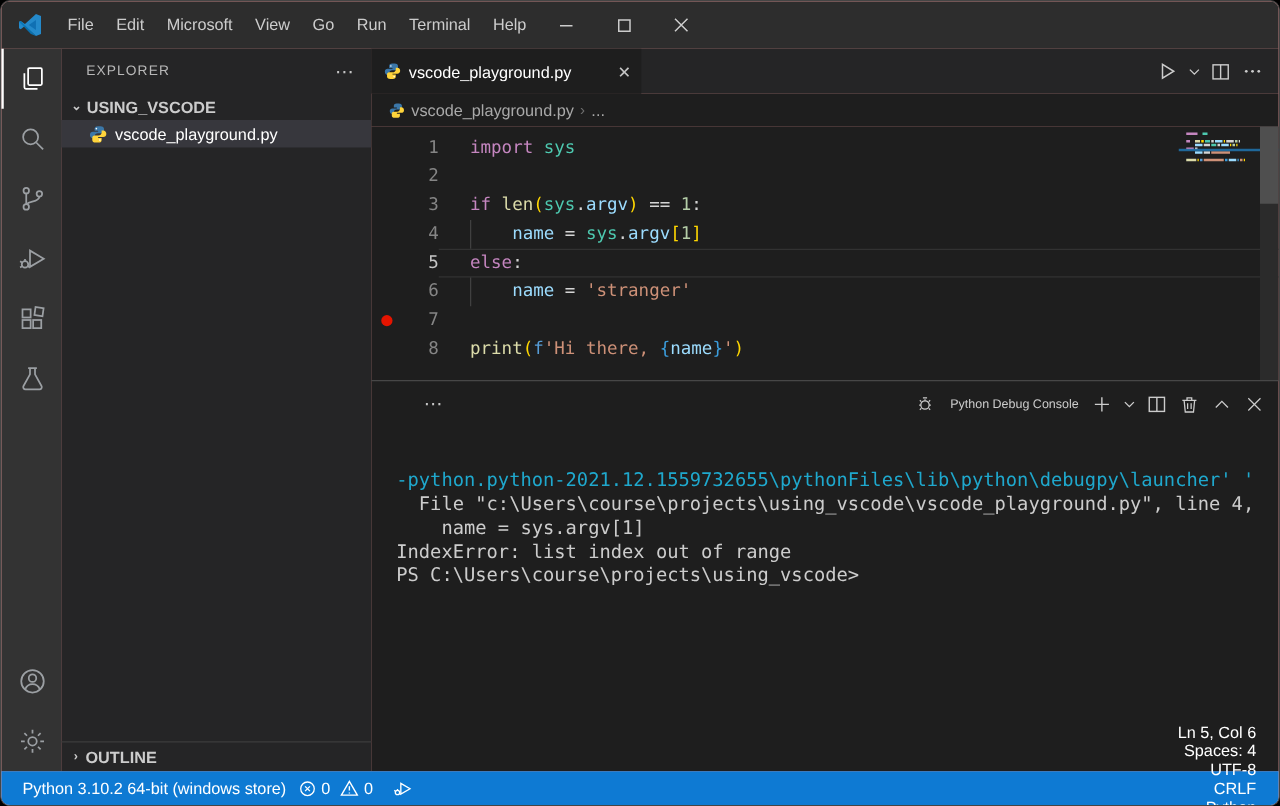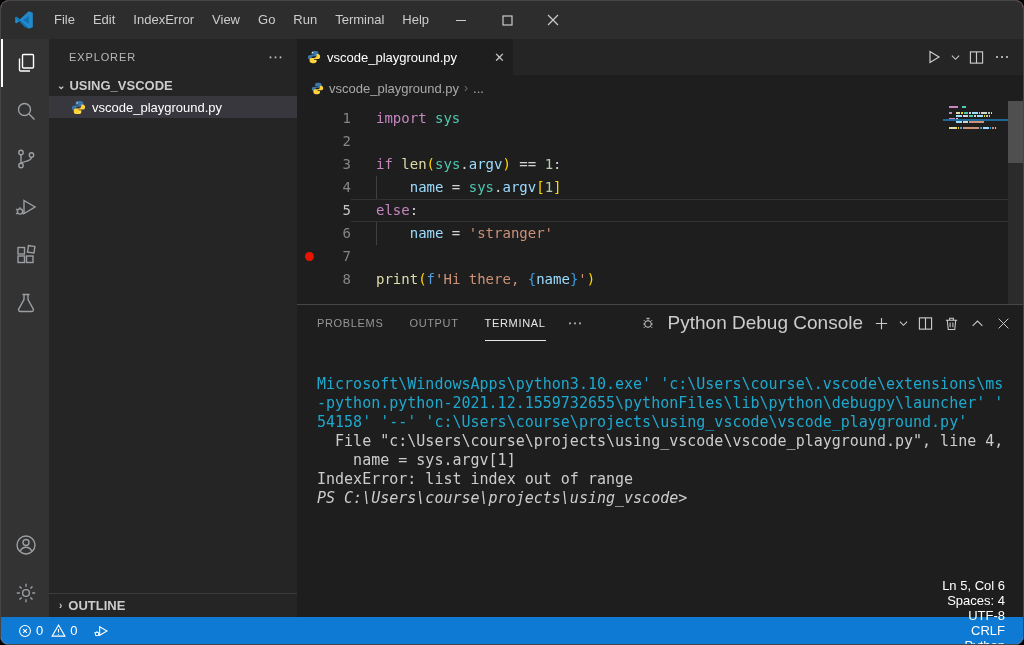--- a/index.html
+++ b/index.html
@@ -72,21 +72,21 @@
 
   
   .panel { height:313px; flex:0 0 313px; background:#1e1e1e; border-top:1px solid #474747; display:flex; flex-direction:column; }
   .panel-header { height:36px; display:flex; align-items:center; padding:0 10px 0 20px; flex:0 0 36px; }
   .panel-tabs { display:flex; gap:26px; align-items:center; }
   .panel-tab { font-size:11px; letter-spacing:.06em; color:#969696; line-height:34px; border-bottom:1px solid transparent; }
   .panel-tab.active { color:#e7e7e7; border-bottom:1px solid #e7e7e7; }
   .panel-more { color:#c5c5c5; margin-left:22px; font-size:15px; letter-spacing:2px; }
   .panel-fill { flex:1; }
   .panel-right { display:flex; align-items:center; gap:6px; color:#cccccc; }
-  .pr-label { font-size:19px; color:#cccccc; margin:0 2px 0 4px; }
+  .pr-label { font-size:10px; color:#cccccc; margin:0 2px 0 4px; }
   .pr-icon { display:flex; align-items:center; justify-content:center; width:20px; height:20px; }
   .pr-icon.narrow { width:12px; }
 
   .terminal { flex:1; padding:34px 0 0 20px; font-family:"DejaVu Sans Mono", monospace; font-size:15px; overflow:hidden; }
   .term-line { height:19px; line-height:19px; white-space:pre; }
 
   
   .statusbar { height:27px; flex:0 0 27px; background:#0e7ad3; color:#ffffff; display:flex; align-items:center;
     font-size:13px; padding:0 10px 0 12px; }
   .sb-item { display:flex; align-items:center; gap:4px; padding:0 5px; height:100%; }
@@ -101,21 +101,21 @@
 
   <div class="titlebar">
     <svg class="vscode-logo" viewBox="0 0 24 24">
       <path fill="#2489ca" d="M17.2 2.4 7.6 11.2 3.9 8.4 2.4 9.1v5.8l1.5.7 3.7-2.8 9.6 8.8 4.4-1.8V4.2z"></path>
       <path fill="#1070b3" d="M17.2 7.7v8.6L11 12z"></path>
       <path fill="#0877b9" d="m2.4 9.1 1.5-.7 13.3 13.2-4.4-1.8z" opacity=".9"></path>
     </svg>
     <div class="menus">
       <span class="menu-item">File</span>
       <span class="menu-item">Edit</span>
-      <span class="menu-item">IndexError</span>
+      <span class="menu-item">Microsoft</span>
       <span class="menu-item">View</span>
       <span class="menu-item">Go</span>
       <span class="menu-item">Run</span>
       <span class="menu-item">Terminal</span>
       <span class="menu-item">Help</span>
     </div>
     <div class="win-controls">
       <div class="win-btn">
         <svg width="12" height="12" viewBox="0 0 12 12">
             <line x1="1" y1="6.5" x2="11" y2="6.5" stroke="currentColor" stroke-width="1.2"></line>
@@ -368,25 +368,20 @@
               <span style="width: 1.5px; background: rgb(255, 215, 0); margin-right: 1px;"></span>
             </div>
           </div>
         <div class="scrollbar">
             <div class="scroll-slider"></div>
           </div>
       </div>
 
       <div class="panel">
         <div class="panel-header">
-          <div class="panel-tabs">
-            <span class="panel-tab">PROBLEMS</span>
-            <span class="panel-tab">OUTPUT</span>
-            <span class="panel-tab active">TERMINAL</span>
-          </div>
           <span class="panel-more">⋯</span>
           <div class="panel-fill"></div>
           <div class="panel-right">
             <span class="pr-icon">
               <svg width="16" height="16" viewBox="0 0 24 24" fill="none" stroke="currentColor" stroke-width="1.5">
                   <circle cx="12" cy="13.5" r="5"></circle>
                   <path d="M12 8.5v-2M9.5 5h5M5 13.5H7M17 13.5h2M7.5 9.5 5.8 7.8M16.5 9.5l1.7-1.7M7.5 17.5 5.8 19.2M16.5 17.5l1.7 1.7"></path>
                 </svg>
             </span>
             <span class="pr-label">Python Debug Console</span>
@@ -417,33 +412,34 @@
                 </svg>
             </span>
             <span class="pr-icon">
               <svg width="13" height="13" viewBox="0 0 16 16" stroke="currentColor" stroke-width="1.2">
                   <path d="M2 2l12 12M14 2L2 14"></path>
                 </svg>
             </span>
           </div>
         </div>
         <div class="terminal" id="terminal-lines">
-            <div class="term-line"><span style="color: rgb(31, 168, 205);">Microsoft\WindowsApps\python3.10.exe' 'c:\Users\course\.vscode\extensions\ms</span></div>
             <div class="term-line"><span style="color: rgb(31, 168, 205);">-python.python-2021.12.1559732655\pythonFiles\lib\python\debugpy\launcher' '</span></div>
-            <div class="term-line"><span style="color: rgb(31, 168, 205);">54158' '--' 'c:\Users\course\projects\using_vscode\vscode_playground.py'</span></div>
             <div class="term-line"><span style="color: rgb(204, 204, 204);">  File "c:\Users\course\projects\using_vscode\vscode_playground.py", line 4,</span></div>
             <div class="term-line"><span style="color: rgb(204, 204, 204);">    name = sys.argv[1]</span></div>
             <div class="term-line"><span style="color: rgb(204, 204, 204);">IndexError: list index out of range</span></div>
-            <div class="term-line"><span style="color: rgb(204, 204, 204); font-style: italic;">PS C:\Users\course\projects\using_vscode&gt;</span></div>
+            <div class="term-line"><span style="color: rgb(204, 204, 204);">PS C:\Users\course\projects\using_vscode&gt;</span></div>
           </div>
       </div>
     </div>
   </div>
 
   <div class="statusbar">
+    <div class="sb-item">
+      <span>Python 3.10.2 64-bit (windows store)</span>
+    </div>
     <div class="sb-item">
       <span class="sb-icn">
         <svg width="14" height="14" viewBox="0 0 16 16" fill="none" stroke="currentColor" stroke-width="1.2">
             <circle cx="8" cy="8" r="6.2"></circle>
             <path d="M5.8 5.8l4.4 4.4M10.2 5.8l-4.4 4.4"></path>
           </svg>
       </span>
       <span>0</span>
       <span class="sb-icn" style="margin-left:4px">
         <svg width="15" height="15" viewBox="0 0 16 16" fill="none" stroke="currentColor" stroke-width="1.2">

